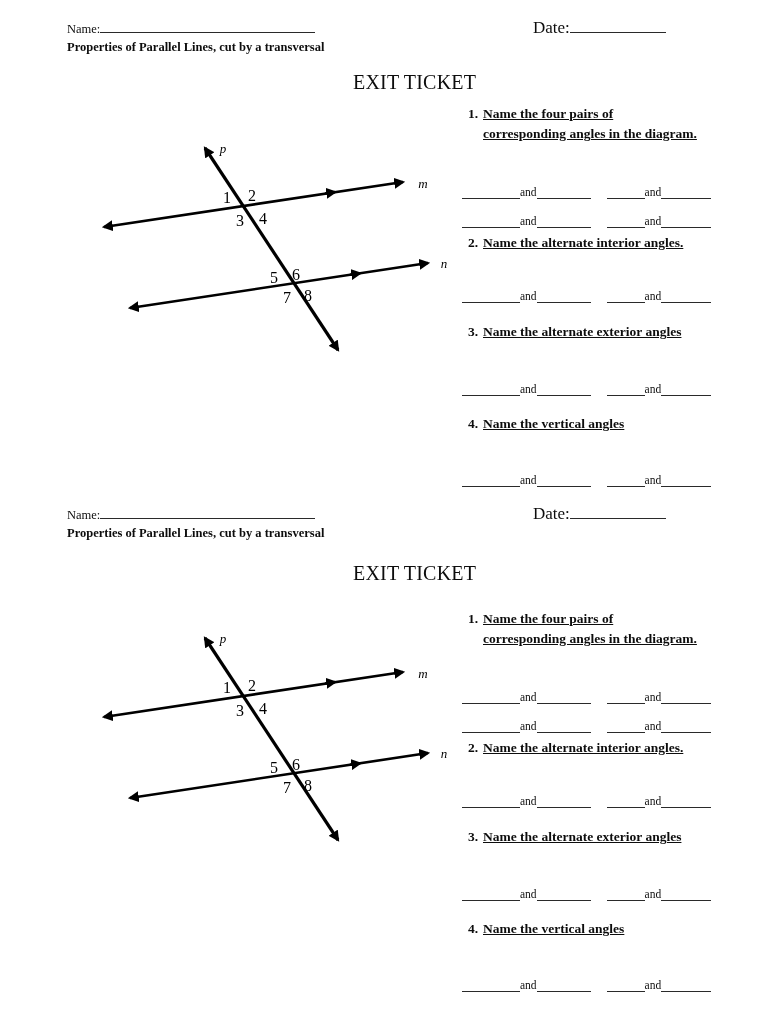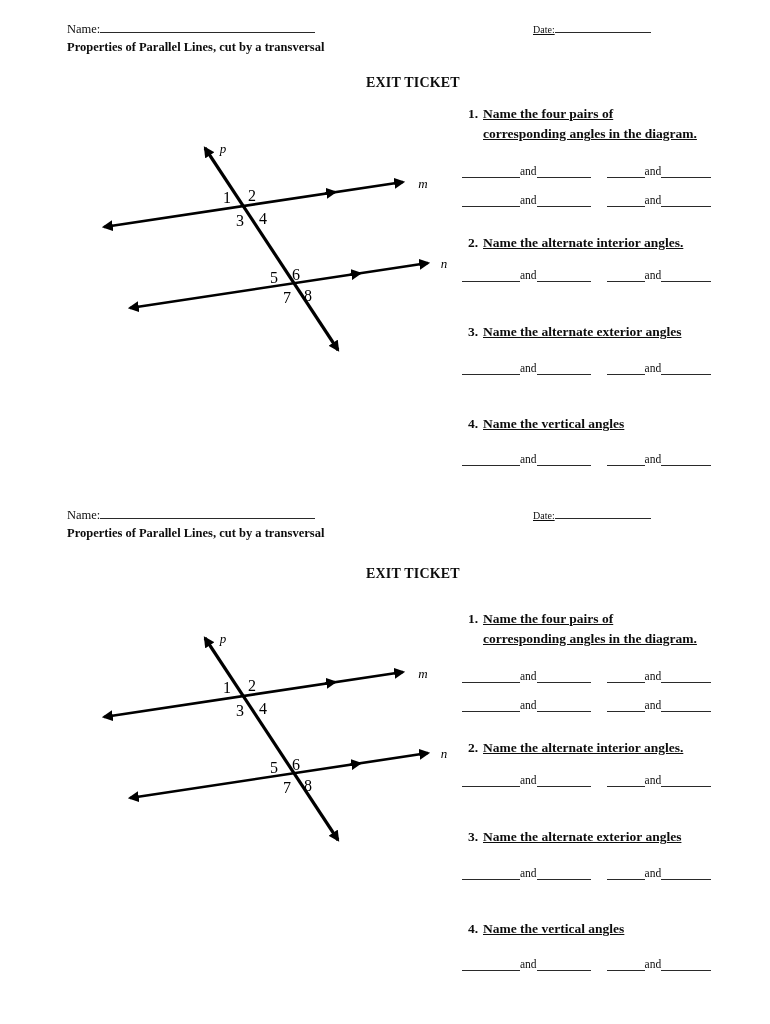--- a/index.html
+++ b/index.html
@@ -11,26 +11,26 @@
     position:relative;
     overflow:hidden;
   }
   .sheet{position:absolute;left:0;top:0;width:770px;height:1024px;}
   .half{position:absolute;left:0;width:770px;height:505px;}
   .half1{top:0;}
   .half2{top:486px;}
 
   
   .name-row{position:absolute;left:67px;top:20px;font-size:12.5px;line-height:16px;white-space:nowrap;}
-  .date-row{position:absolute;left:533px;top:20px;font-size:10px;line-height:16px;white-space:nowrap;text-decoration:underline;}
+  .date-row{position:absolute;left:533px;top:20px;font-size:17px;line-height:16px;white-space:nowrap;}
   .fill-line{display:inline-block;height:12px;border-bottom:1px solid #2a2a2a;vertical-align:baseline;}
   .name-line{width:215px;}
   .date-line{width:96px;}
   .subtitle{position:absolute;left:67px;top:39px;font-size:12.5px;line-height:16px;white-space:nowrap;font-weight:bold;}
-  .title{position:absolute;left:366px;top:74px;font-size:14px;font-weight:bold;line-height:17px;letter-spacing:.2px;white-space:nowrap;}
+  .title{position:absolute;left:353px;top:74px;font-size:20px;font-weight:normal;line-height:17px;letter-spacing:.2px;white-space:nowrap;}
   .half2 .title{top:79px;}
 
   
   .diagram{position:absolute;left:95px;top:140px;width:358px;height:218px;}
   .half2 .diagram{top:144px;}
   .diagram text{font-family:"Liberation Serif","DejaVu Serif",serif;fill:#000;}
   .ang{font-size:16px;}
   .lbl{font-size:13px;font-style:italic;}
 
   
@@ -39,21 +39,21 @@
   .q{position:absolute;left:0;display:flex;padding-left:3px;font-weight:bold;font-size:13.5px;line-height:20px;}
   .qnum{width:15px;flex:none;}
   .qline{display:block;white-space:nowrap;text-decoration:underline;}
   .q1{top:0;} .q2{top:129px;} .q3{top:218px;} .q4{top:310px;}
 
   .blank-row{position:absolute;left:-3px;height:13px;white-space:nowrap;font-size:11.5px;line-height:13px;}
   .rowA{top:61px;} .rowB{top:90px;} .rowC{top:165px;} .rowD{top:258px;} .rowE{top:349px;}
   .blank{display:inline-block;height:12px;border-bottom:1px solid #2a2a2a;vertical-align:bottom;}
   .b1{width:58px;} .b2{width:54px;} .b3{width:38px;} .b4{width:50px;}
   .grp-gap{display:inline-block;width:16px;}
-  .and{vertical-align:bottom;display:inline-block;height:13px;}
+  .and{vertical-align:bottom;display:inline-block;height:13px;margin-top:21px;}
 </style>
 </head>
 <body>
 
 <div class="sheet">
 
   <div class="half half1">
     <div class="name-row"><span>Name:</span><span class="fill-line name-line"></span></div>
     <div class="date-row"><span>Date:</span><span class="fill-line date-line"></span></div>
     <div class="subtitle">Properties of Parallel Lines, cut by a transversal</div>

